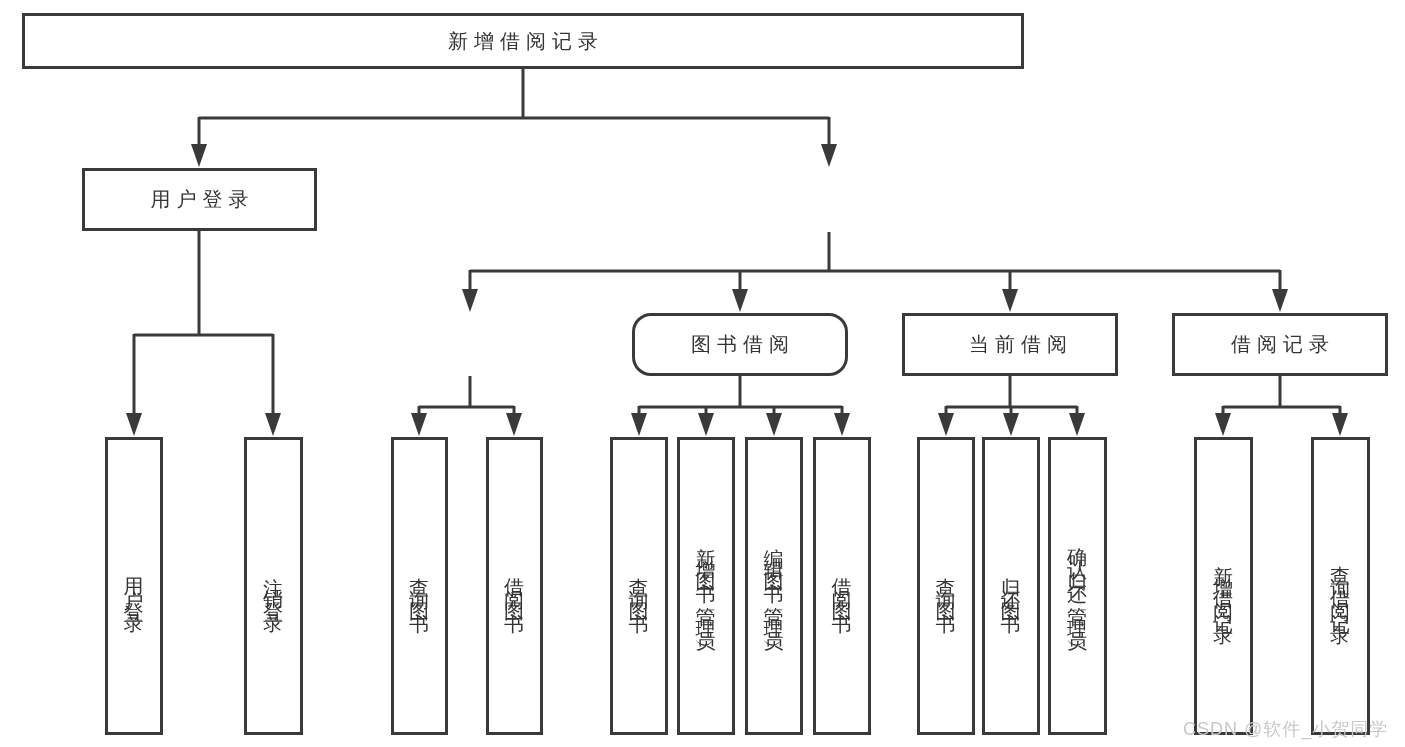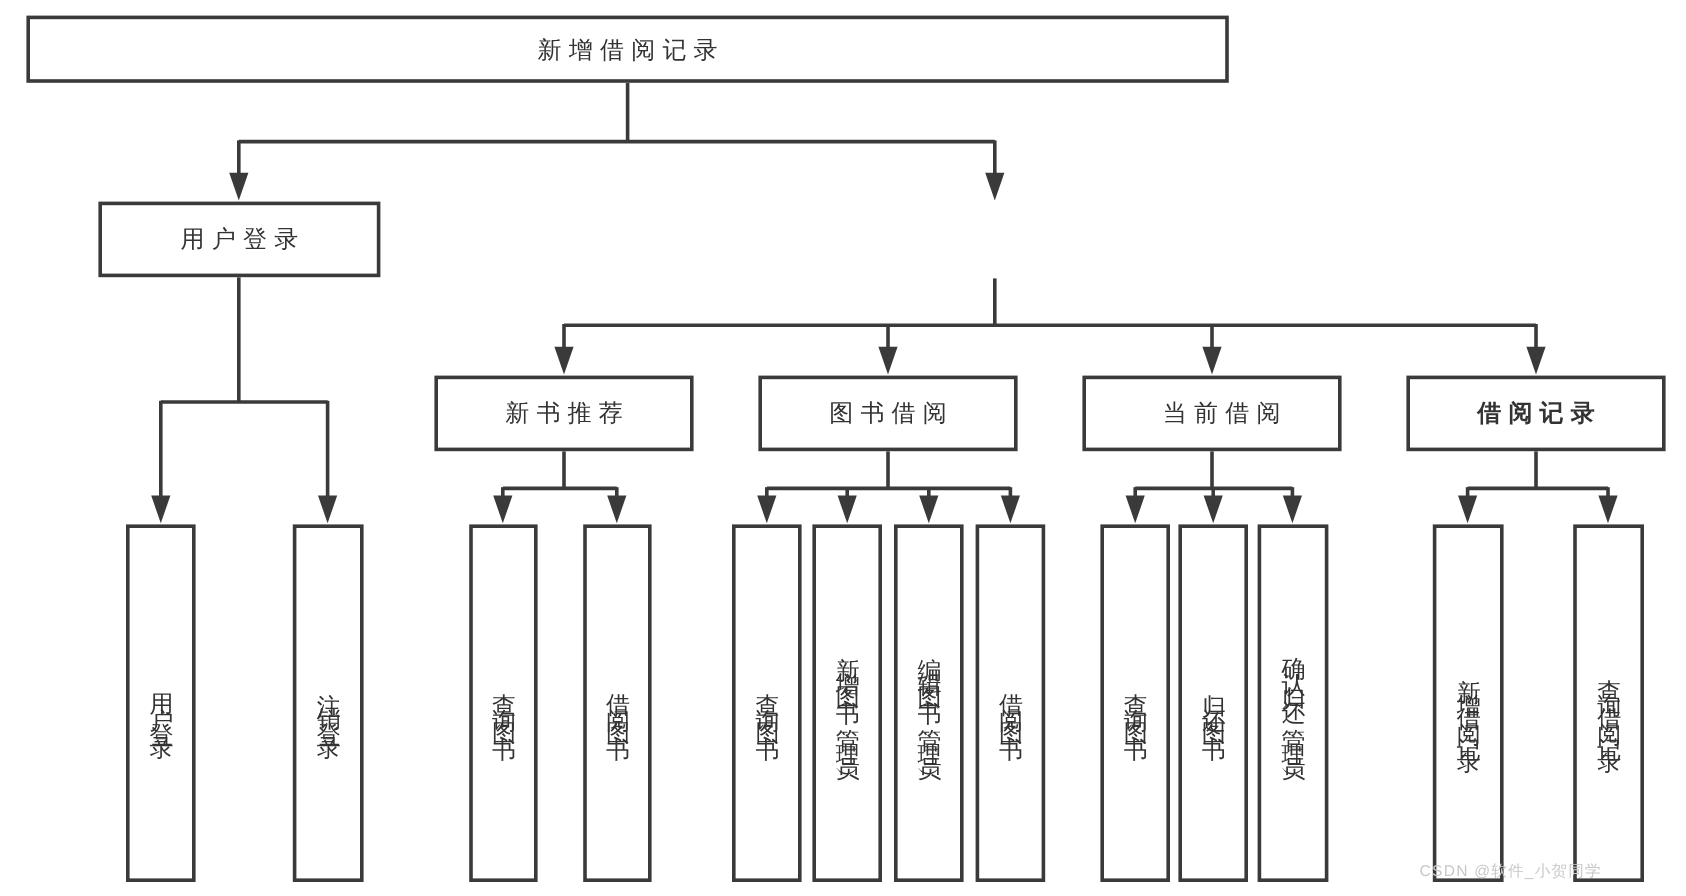--- a/index.html
+++ b/index.html
@@ -26,41 +26,41 @@
     font-size:20px;letter-spacing:12px;line-height:1;
     white-space:nowrap;
   }
   
   .n-root{left:22px;top:13px;width:1002px;height:56px;}
   
   .n-user-login{left:82px;top:168px;width:235px;height:63px;}
   .n-book-mgmt{left:712px;top:168px;width:234px;height:63px;}
   
   .n-new-book{left:362px;top:313px;width:216px;height:63px;}
-  .n-book-borrow{left:632px;top:313px;width:216px;height:63px;}
+  .n-book-borrow{left:632px;top:313px;width:216px;height:63px;border-radius:19px;}
   .n-cur-borrow{left:902px;top:313px;width:216px;height:63px;padding-left:16px;}
-  .n-borrow-rec{left:1172px;top:313px;width:216px;height:63px;font-weight:bold;}
+  .n-borrow-rec{left:1172px;top:313px;width:216px;height:63px;}
   
   .leaf{top:437px;height:298px;}
   .n-leaf-login{left:105px;width:58px;}
   .n-leaf-logout{left:244px;width:59px;}
   .n-nb-query{left:391px;width:57px;}
   .n-nb-borrow{left:486px;width:57px;}
   .n-bb-query{left:610px;width:58px;}
   .n-bb-add{left:677px;width:58px;}
   .n-bb-edit{left:745px;width:58px;}
   .n-bb-borrow{left:813px;width:58px;}
   .n-cb-query{left:917px;width:58px;}
   .n-cb-return{left:982px;width:58px;}
   .n-cb-confirm{left:1048px;width:59px;}
   .n-br-add{left:1194px;width:59px;}
   .n-br-query{left:1311px;width:59px;}
   .watermark{
     position:absolute;left:1183px;top:717px;z-index:10;
-    font-size:13px;letter-spacing:1px;color:var(--wm-color);white-space:nowrap;text-align:center;
+    font-size:18px;letter-spacing:1px;color:var(--wm-color);white-space:nowrap;text-align:center;
   }
 </style>
 </head>
 <body>
 
 <div class="canvas">
 
   <svg class="connector-layer" width="1405" height="747" viewBox="0 0 1405 747" aria-hidden="true">
     <g stroke="currentColor" stroke-width="3" fill="none">
 
@@ -135,23 +135,20 @@
   </svg>
 
   <div class="box hbox n-root">
     <span>新增借阅记录</span>
   </div>
 
   <div class="box hbox n-user-login">
     <span>用户登录</span>
   </div>
 
-  <div class="box hbox n-new-book">
-    <span>新书推荐</span>
-  </div>
   <div class="box hbox n-book-borrow">
     <span>图书借阅</span>
   </div>
   <div class="box hbox n-cur-borrow">
     <span>当前借阅</span>
   </div>
   <div class="box hbox n-borrow-rec">
     <span>借阅记录</span>
   </div>
 

